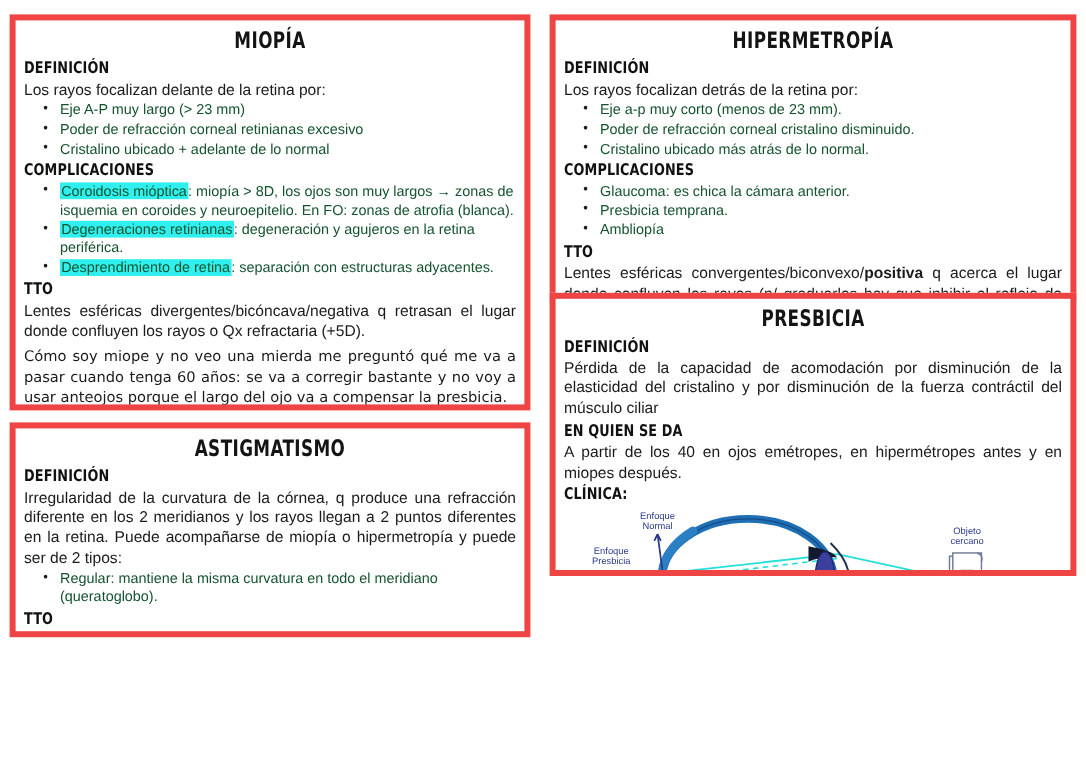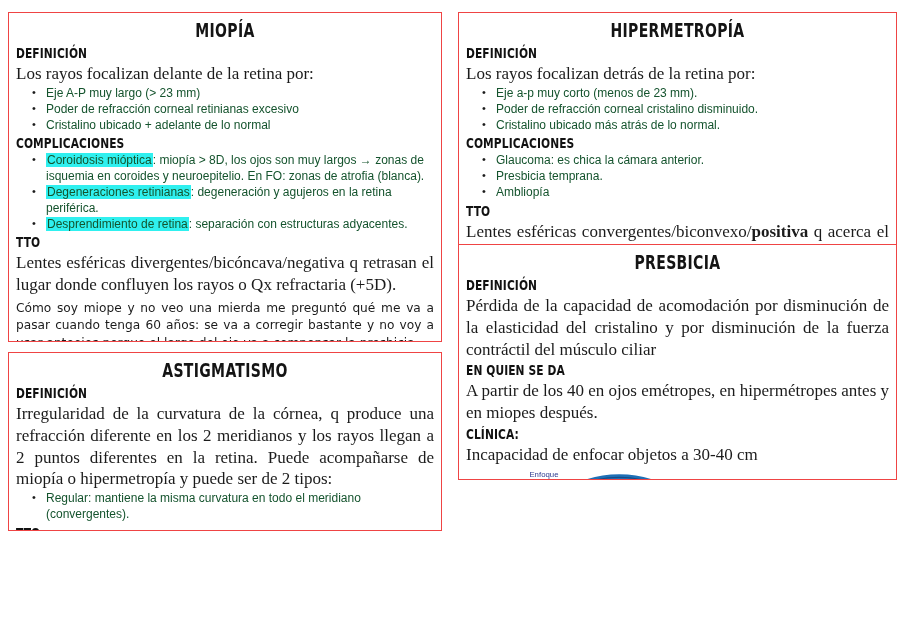--- a/index.html
+++ b/index.html
@@ -12,21 +12,21 @@
     -webkit-font-smoothing: antialiased;
   }
   .page {
     position: relative;
     width: 905px; height: 640px;
     background: #ffffff;
     overflow: hidden;
   }
   .card {
     position: absolute;
-    border: 1px solid #ef4444;
+    border: 5px solid #ef4444;
     background: #ffffff;
     padding: 5px 7px 6px 7px;
     overflow: hidden;
   }
   .card-title {
     text-align: center;
     font-family: "DejaVu Sans Condensed", "Liberation Sans Narrow", "Liberation Sans", sans-serif;
     font-weight: 700;
     font-size: 19px;
     letter-spacing: 0.4px;
@@ -41,25 +41,24 @@
     font-weight: 700;
     font-size: 13.5px;
     color: #111111;
     letter-spacing: 0.1px;
     line-height: 1.25;
     margin: 2px 0 1px 0;
     transform: scaleX(0.88);
     transform-origin: left center;
   }
   .para {
-    font-size: 17px;
+    font-size: 13px;
     line-height: 1.29;
     color: #1b1b1b;
     margin: 0 0 1px 0;
-    font-family: Liberation Serif, serif;
   }
   .para.just { text-align: justify; text-align-last: left; }
   .para.alt {
     font-family: "DejaVu Sans", sans-serif;
     font-size: 12.2px;
     line-height: 1.42;
     text-align: justify;
     text-align-last: left;
     margin-top: 4px;
   }
@@ -116,21 +115,21 @@
     <div class="head">TTO</div>
     <p class="para just">Lentes esféricas divergentes/bicóncava/negativa q retrasan el lugar donde confluyen los rayos o Qx refractaria (+5D).</p>
     <p class="para alt">Cómo soy miope y no veo una mierda me preguntó qué me va a pasar cuando tenga 60 años: se va a corregir bastante y no voy a usar anteojos porque el largo del ojo va a compensar la presbicia.</p>
   </div>
 
   <div class="card" style="left:8px; top:352px; width:434px; height:179px;">
     <div class="card-title">ASTIGMATISMO</div>
     <div class="head">DEFINICIÓN</div>
     <p class="para just">Irregularidad de la curvatura de la córnea, q produce una refracción diferente en los 2 meridianos y los rayos llegan a 2 puntos diferentes en la retina. Puede acompañarse de miopía o hipermetropía y puede ser de 2 tipos:</p>
     <ul class="bullets">
-      <li>Regular: mantiene la misma curvatura en todo el meridiano (convergentes).</li>
+      <li>Regular: mantiene la misma curvatura en todo el meridiano (queratoglobo).</li>
     </ul>
     <div class="head">TTO</div>
     <p class="para">Anteojos cilíndricas, lentes de contacto o cirugía</p>
   </div>
 
   <div class="card" style="left:458px; top:12px; width:439px; height:240px;">
     <div class="card-title">HIPERMETROPÍA</div>
     <div class="head">DEFINICIÓN</div>
     <p class="para">Los rayos focalizan detrás de la retina por:</p>
     <ul class="bullets">
@@ -148,21 +147,20 @@
     <p class="para just"><span>Lentes esféricas convergentes/biconvexo/</span><b class="bold">positiva</b><span> q acerca el lugar donde confluyen los rayos (p/ graduarlos hay que inhibir el reflejo de acomodación con atropina así no compensa), lentes de contacto o Qx refractaria</span></p>
   </div>
 
   <div class="card" style="left:458px; top:244px; width:439px; height:236px;">
     <div class="card-title">PRESBICIA</div>
     <div class="head">DEFINICIÓN</div>
     <p class="para just">Pérdida de la capacidad de acomodación por disminución de la elasticidad del cristalino y por disminución de la fuerza contráctil del músculo ciliar</p>
     <div class="head">EN QUIEN SE DA</div>
     <p class="para just">A partir de los 40 en ojos emétropes, en hipermétropes antes y en miopes después.</p>
     <div class="head">CLÍNICA:</div>
-    <p class="para">Incapacidad de enfocar objetos a 30-40 cm</p>
 
     <div class="diagram-wrap">
       <svg viewBox="0 0 424 122" width="424" height="112">
 
         <g stroke="#25e0d8" fill="none" stroke-width="1.6">
           <path d="M229,40 L24,63"></path>
           <path d="M229,87 L24,63"></path>
         </g>
         <g stroke="#25e0d8" fill="none" stroke-width="1.6">
           <path d="M229,40 L330,62"></path>

